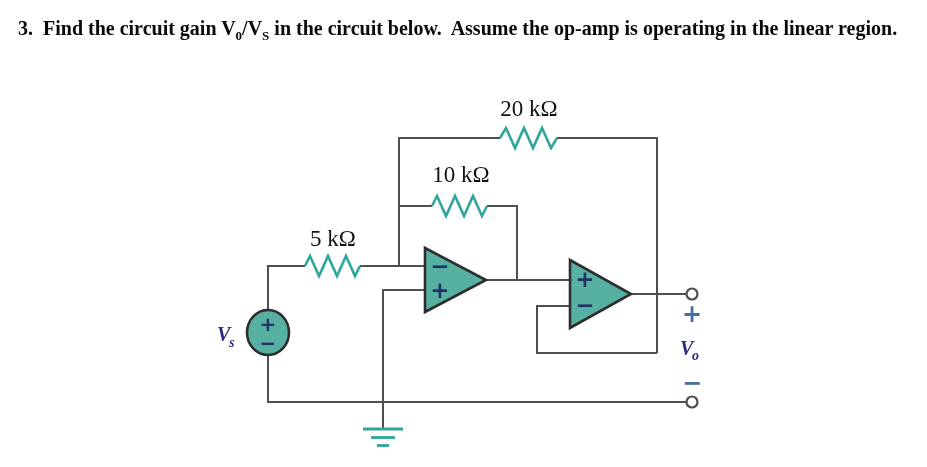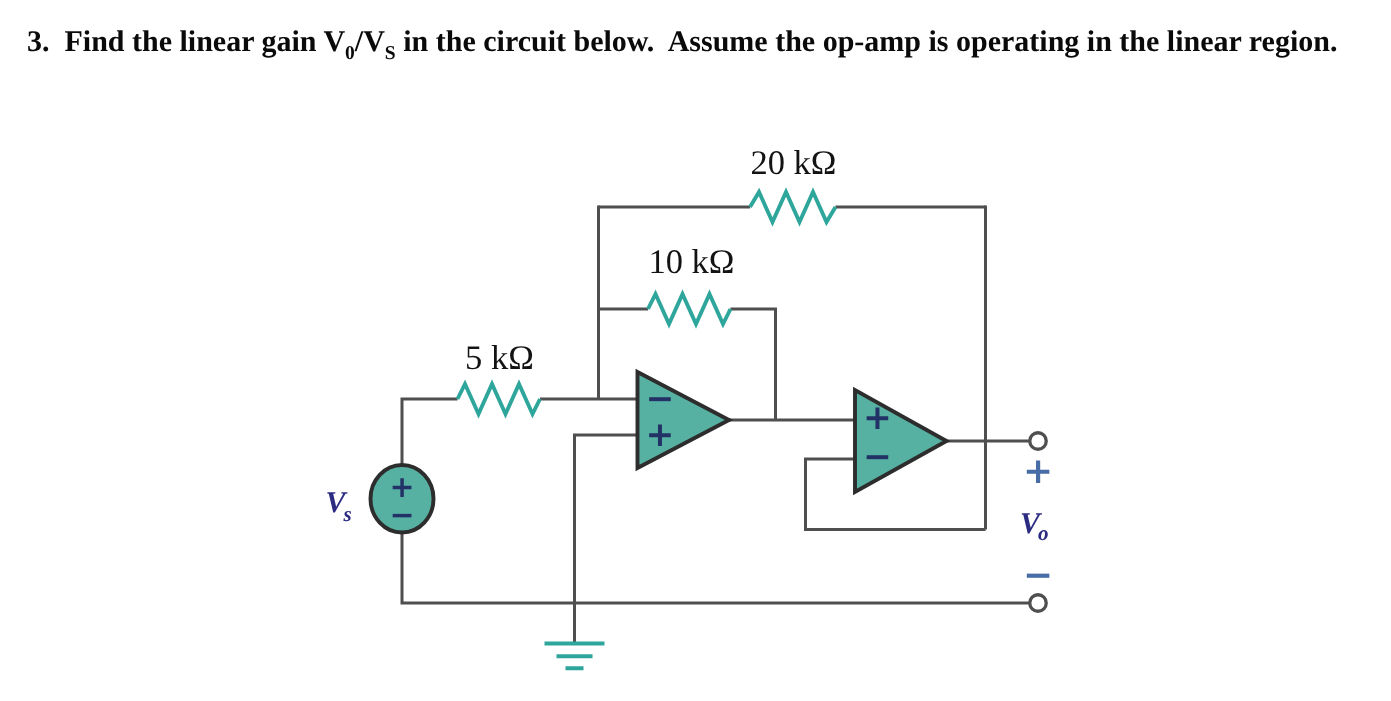--- a/index.html
+++ b/index.html
@@ -36,21 +36,21 @@
   .sign-sm{font-size:20px;}
   .term-sign{font-family:"DejaVu Sans",sans-serif;font-weight:600;font-size:24px;fill:#486ca5;}
 </style>
 </head>
 <body>
 
 <div class="page">
 
   <div class="problem">
     <span class="num">3.</span>
-    <p class="stmt"><span>Find the linear gain V</span><sub>0</sub><span>/V</span><sub>S</sub><span> in the circuit below.&nbsp; Assume the op-amp is operating in the linear region.</span></p>
+    <p class="stmt"><span>Find the circuit gain V</span><sub>0</sub><span>/V</span><sub>S</sub><span> in the circuit below.&nbsp; Assume the op-amp is operating in the linear region.</span></p>
   </div>
 
   <svg class="circuit" width="927" height="467" viewBox="0 0 927 467" xmlns="http://www.w3.org/2000/svg">
 
     <path class="wire" d="M399,138 H500"></path>
     <path class="wire" d="M557,138 H657"></path>
     <path class="wire" d="M657,137 V353"></path>
     <path class="wire" d="M657,353 H537 V306 H570"></path>
     <path class="wire" d="M399,137 V266"></path>
     <path class="wire" d="M399,206 H432"></path>

